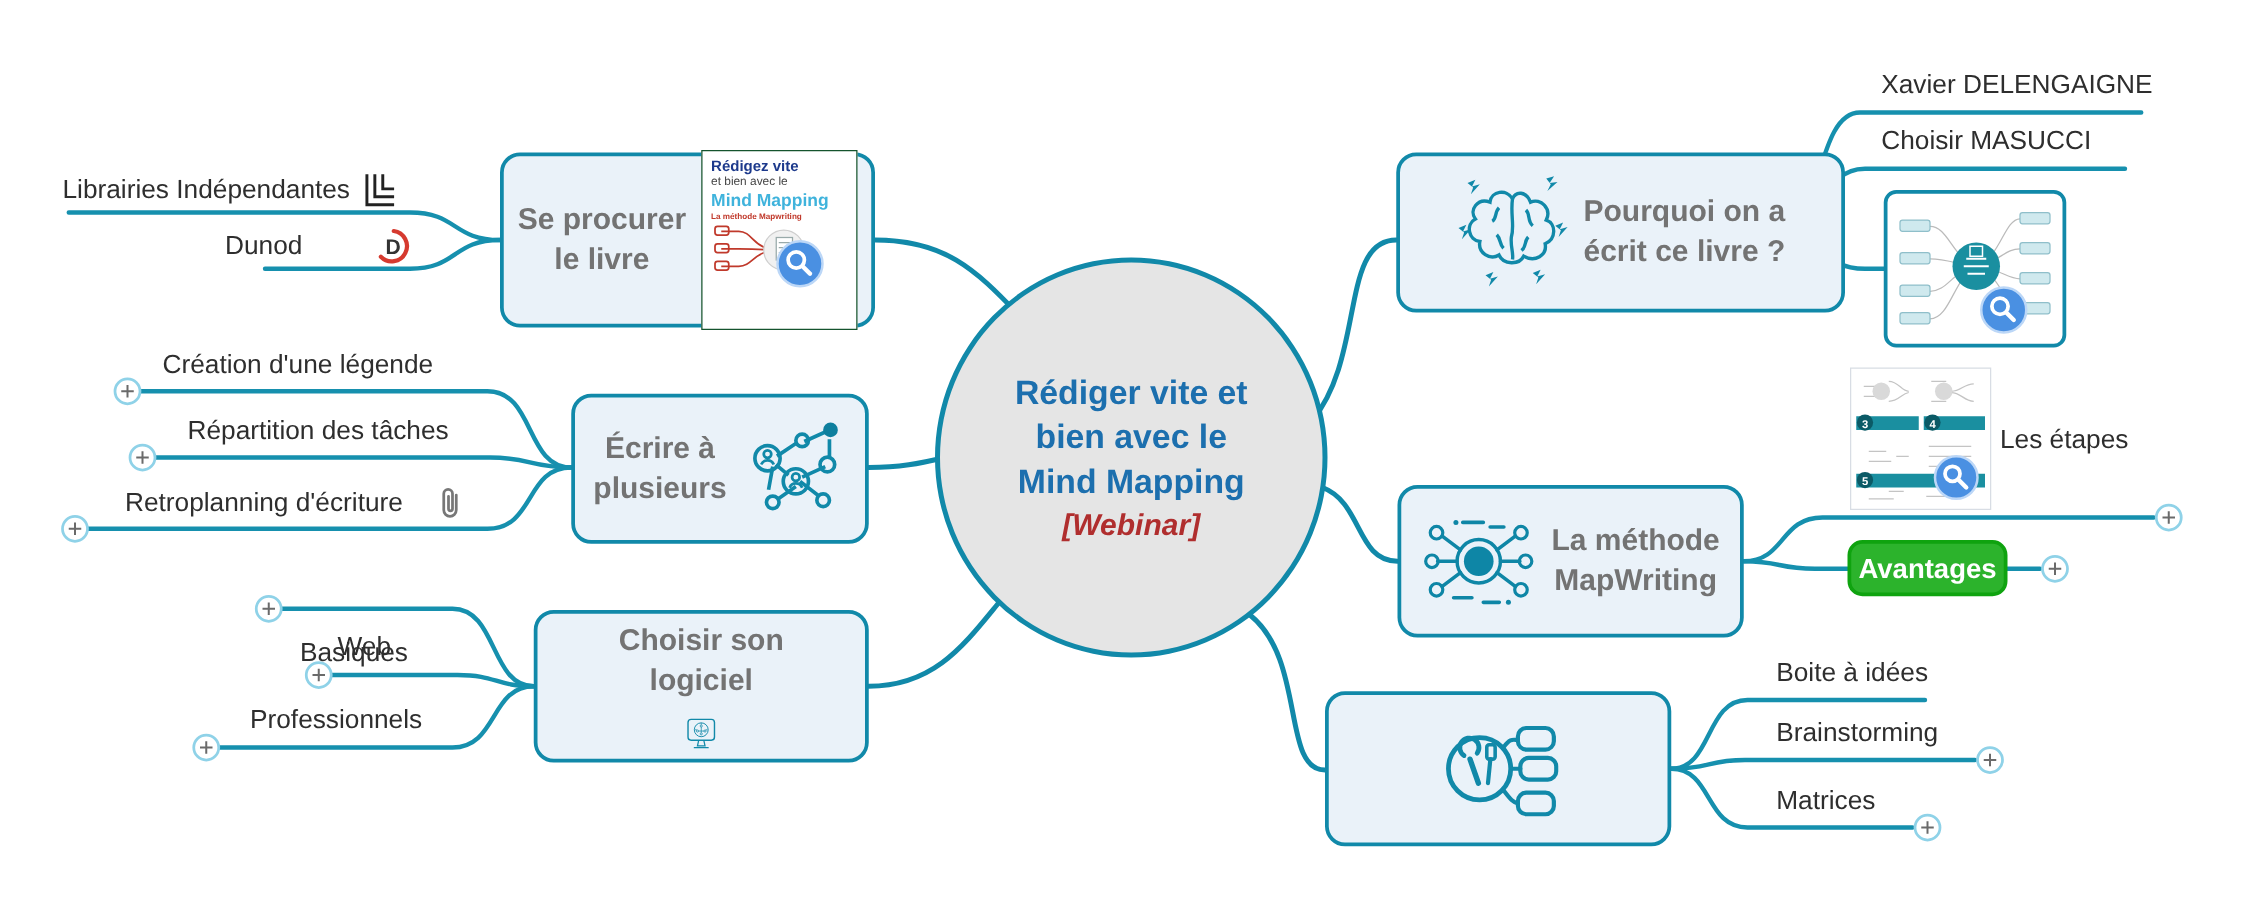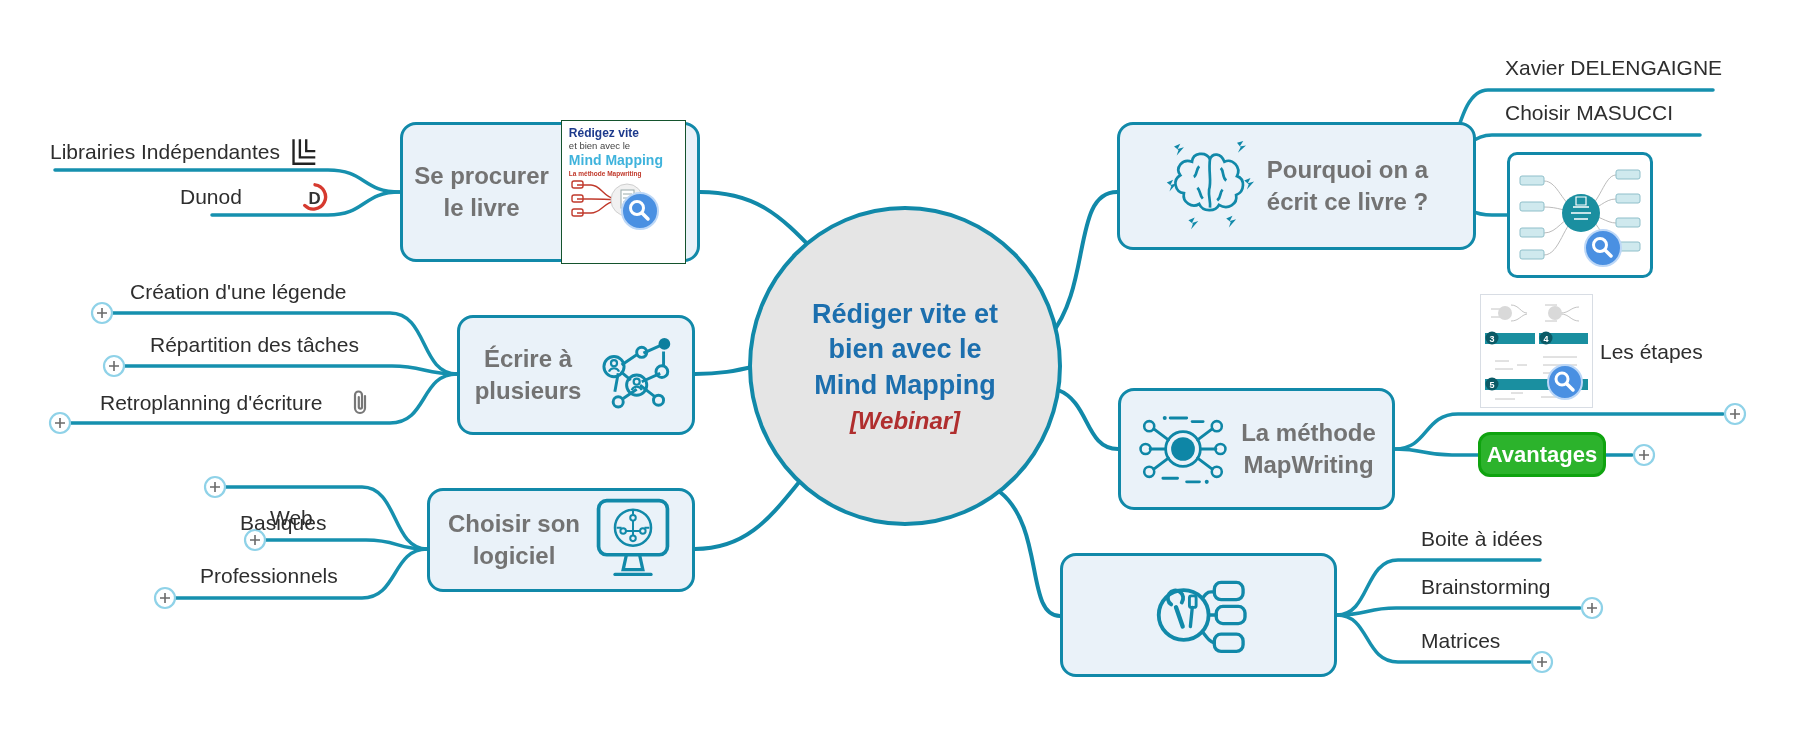--- a/index.html
+++ b/index.html
@@ -171,21 +171,21 @@
       <circle cx="85" cy="13" r="7" fill="#0e7f9e"></circle>
       <g stroke="#1189a9" stroke-width="2.6" fill="none">
         <circle cx="25" cy="36" r="3.6"></circle>
           <path d="M19,46 a6.5,6.5 0 0 1 12,0"></path>
         <circle cx="52" cy="58" r="3.6"></circle>
           <path d="M46,68 a6.5,6.5 0 0 1 12,0"></path>
       </g>
     </svg>
   </div>
 
-  <div class="node topic" style="left:427px;top:488px;width:268px;height:104px;">
+  <div class="node topic" style="left:427px;top:488px;width:268px;height:122px;flex-direction:column;">
     <div class="topic-label">Choisir son
 logiciel</div>
     <svg width="82" height="90" viewBox="0 0 100 108">
       <g stroke="#1189a9" fill="none">
         <rect x="8" y="6" width="84" height="66" rx="10" stroke-width="4.5"></rect>
         <circle cx="50" cy="39" r="22" stroke-width="3"></circle>
         <circle cx="50" cy="27" r="3.4" stroke-width="2.4"></circle>
           <circle cx="38" cy="43" r="3.4" stroke-width="2.4"></circle>
         <circle cx="62" cy="43" r="3.4" stroke-width="2.4"></circle>
           <circle cx="50" cy="52" r="3.4" stroke-width="2.4"></circle>

